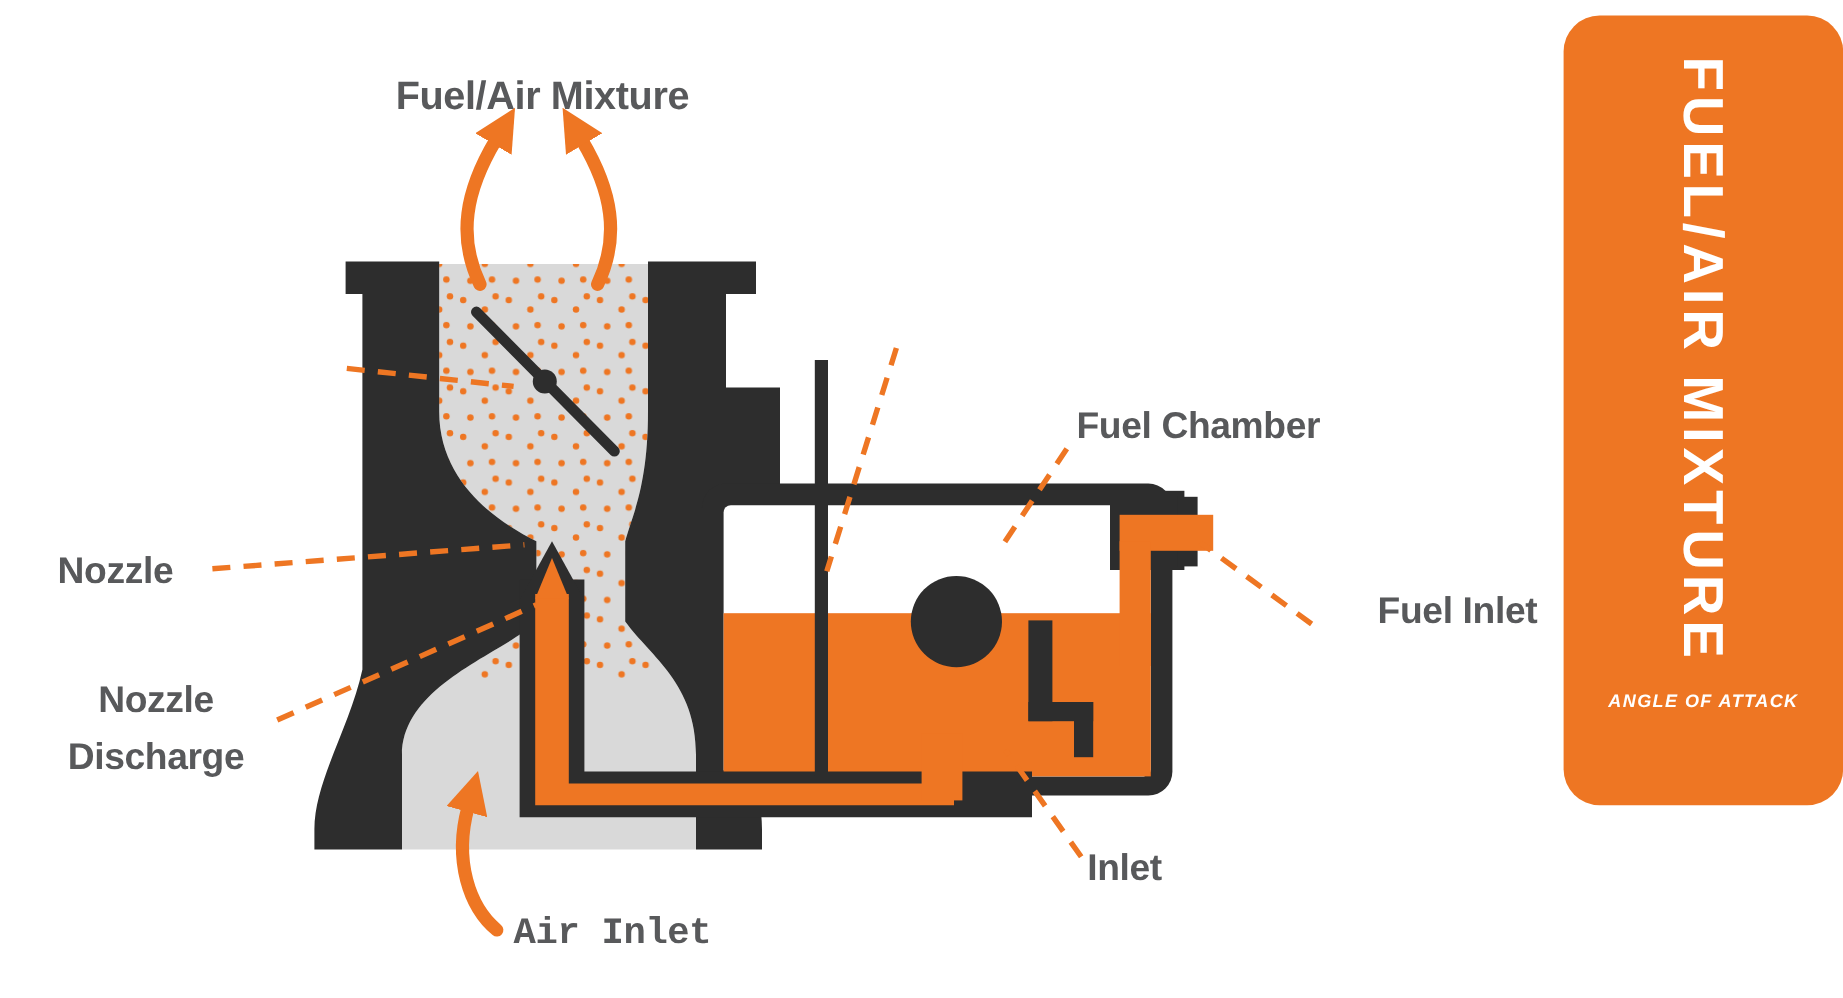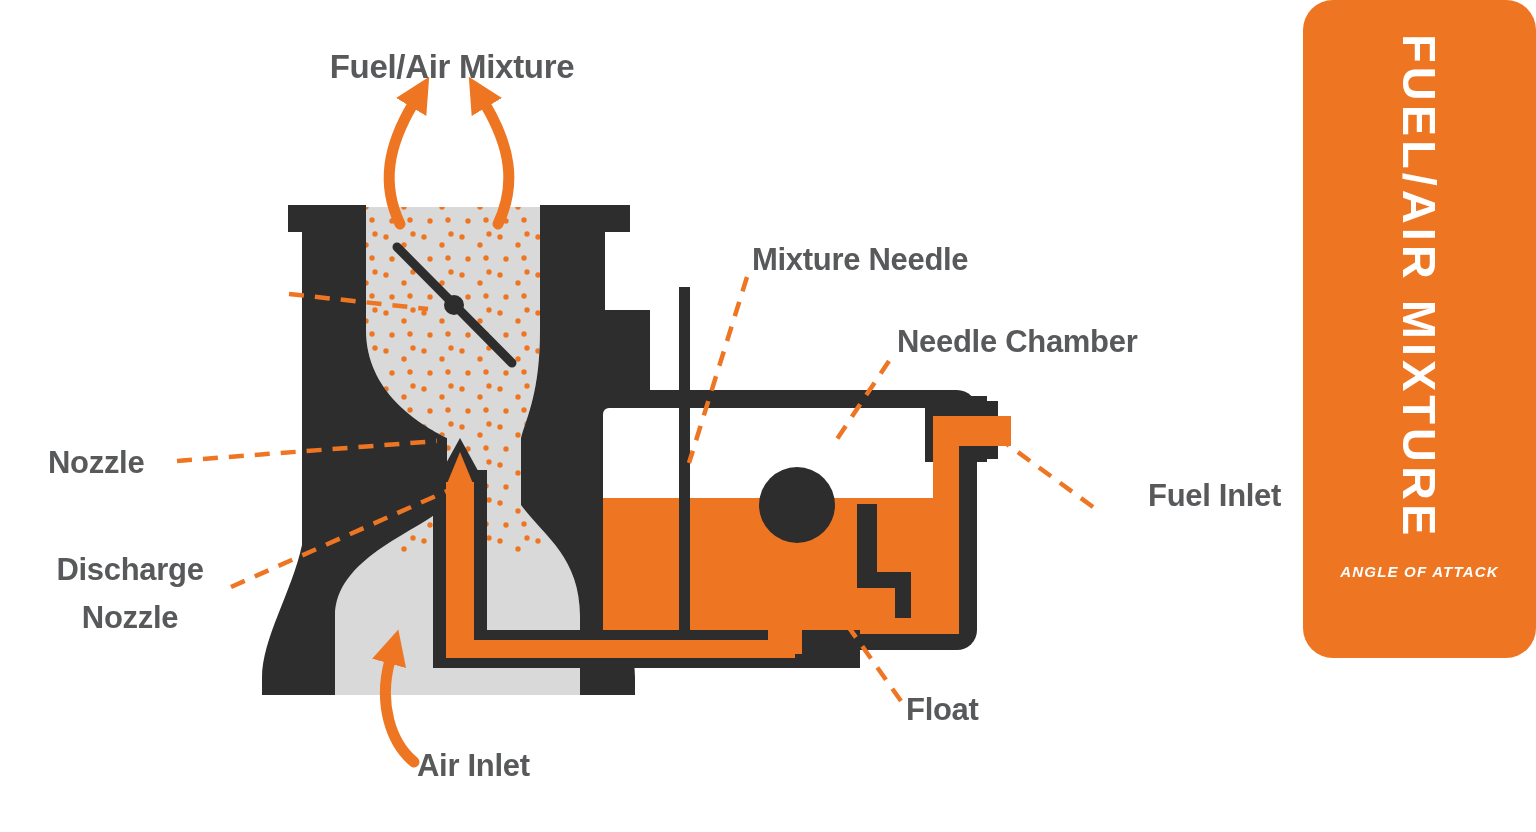--- a/index.html
+++ b/index.html
@@ -1,21 +1,21 @@
 <!DOCTYPE html>
 <html style="--orange: #ee7623; --dark: #2d2d2d; --label-gray: #58595b; --interior-gray: #d9d9d9;"><head>
 <meta charset="utf-8">
 <style>
   html,body{margin:0;padding:0;}
   body{
     width:1536px;height:832px;position:relative;overflow:hidden;
     background:#ffffff;
     font-family:"Liberation Sans", sans-serif;
   }
-  .stage{position:absolute;inset:0;}
+  .stage{position:absolute;inset:0;margin-top:13px;}
   svg{position:absolute;left:0;top:0;}
 
   
   .f-dark{fill:var(--dark);}
   .f-int{fill:var(--interior-gray);}
   .f-orange{fill:var(--orange);}
   .f-white{fill:#ffffff;}
   .valve-line{stroke:var(--dark);stroke-width:9;stroke-linecap:round;}
   .arrow{stroke:var(--orange);stroke-width:11;fill:none;stroke-linecap:round;}
   .leader{stroke:var(--orange);stroke-width:4.5;stroke-dasharray:15 11;fill:none;}
@@ -23,21 +23,21 @@
   
   .label{
     position:absolute;font-weight:700;color:var(--label-gray);
     font-size:31px;letter-spacing:-0.3px;white-space:nowrap;
   }
   .lb-title{left:316px;top:48px;width:272px;text-align:center;font-size:33px;}
   .lb-throttle{left:48px;top:262px;}
   .lb-venturi{left:48px;top:445px;}
   .lb-discharge{left:38px;top:546px;width:184px;text-align:center;line-height:1.55;}
   .lb-discharge span{display:block;}
-  .lb-air{left:417px;top:748px;}
+  .lb-air{left:428px;top:748px;font-family:Liberation Mono, monospace;}
   .lb-mixture{left:752px;top:242px;}
   .lb-float{left:897px;top:324px;}
   .lb-fuelinlet{left:1148px;top:478px;}
   .lb-fuel{left:906px;top:692px;}
 
   
   .side-panel{
     position:absolute;left:1303px;top:0;width:233px;height:658px;
     background:var(--orange);border-radius:30px;
   }
@@ -130,27 +130,26 @@
       <line class="leader" x1="747" y1="277" x2="689" y2="463"></line>
       <line class="leader" x1="889" y1="361" x2="837" y2="439"></line>
       <line class="leader" x1="1093" y1="507" x2="1000" y2="439"></line>
       <line class="leader" x1="901" y1="701" x2="838" y2="612"></line>
     </g>
   </svg>
 
   <div class="label lb-title">Fuel/Air Mixture</div>
   <div class="label lb-venturi">Nozzle</div>
   <div class="label lb-discharge">
+    <span>Nozzle</span>
     <span>Discharge</span>
-    <span>Nozzle</span>
   </div>
   <div class="label lb-air">Air Inlet</div>
-  <div class="label lb-mixture">Mixture Needle</div>
-  <div class="label lb-float">Needle Chamber</div>
+  <div class="label lb-float">Fuel Chamber</div>
   <div class="label lb-fuelinlet">Fuel Inlet</div>
-  <div class="label lb-fuel">Float</div>
+  <div class="label lb-fuel">Inlet</div>
 
   <div class="side-panel">
     <div class="side-title">FUEL/AIR MIXTURE</div>
     <div class="side-brand">ANGLE OF ATTACK</div>
   </div>
 
 </div>
 
 </body></html>

